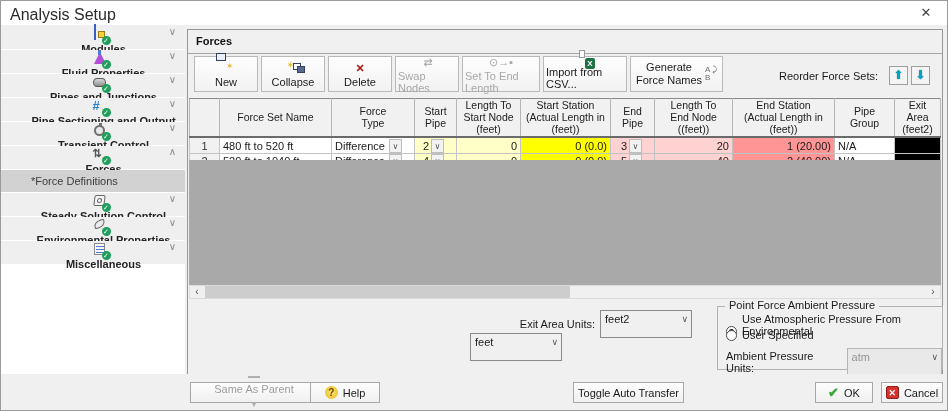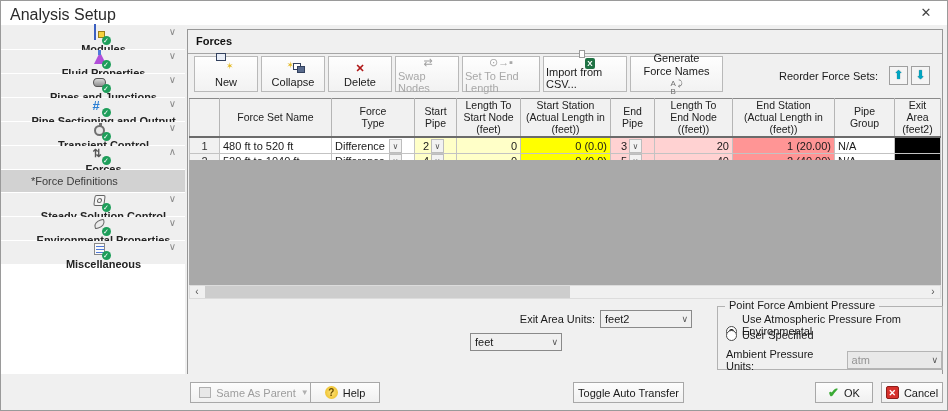--- a/index.html
+++ b/index.html
@@ -38,21 +38,21 @@
   
   .main { position:absolute; left:186px; top:28px; width:756px; height:346px; background:#f0f0f0; border:1px solid #979797; }
   .panel-header { height:24px; background:#f0f0f0; border-bottom:1px solid #a6a6a6; font-weight:bold; line-height:23px; padding-left:8px; color:#111; }
 
   
   .toolbar { position:absolute; left:0; top:26px; width:100%; height:40px; display:flex; align-items:flex-start; padding-left:6px; }
   .tbtn { height:36px; border:1px solid #b9b9b9; background:linear-gradient(#fefefe,#f2f2f2); margin-right:3px; display:flex; flex-direction:column; align-items:center; justify-content:center; font-size:11px; color:#1a1a1a; cursor:pointer; padding:1px 2px; }
   .tbtn .ic { height:15px; line-height:15px; font-size:11px; }
   .tbtn.disabled { color:#a8a8a8; }
   .w64{width:64px;} .w78{width:78px;} .w84{width:84px;}
-  .tbtn-gen { width:93px; flex-direction:column; gap:3px;align-items:center; }
+  .tbtn-gen { width:93px; flex-direction:row; gap:3px;align-items:center; }
   .tbtn-gen .two-line { white-space:pre-line; text-align:center; line-height:1.15; }
   .ic-new { position:relative; width:14px; height:12px; }
   .ic-new b { position:absolute; right:0; bottom:0; width:10px; height:8px; border:1px solid #33415e; background:#e9eef7; }
   .ic-new s { position:absolute; left:0; top:-2px; color:#e3b71e; font-size:9px; text-decoration:none; }
   .ic-dup { position:relative; width:14px; height:12px; }
   .ic-dup b { position:absolute; left:0; top:2px; width:8px; height:7px; border:1px solid #33415e; background:#fff; }
   .ic-dup u { position:absolute; left:4px; top:5px; width:8px; height:7px; border:1px solid #33415e; background:#5a6c8e; }
   .ic-dup s { position:absolute; right:-1px; top:-3px; color:#e3b71e; font-size:9px; text-decoration:none; }
   .ic-x { color:#b01818; font-weight:bold; font-size:12px; }
   .ic-eraser { width:13px; height:6px; background:linear-gradient(#e8e8e8,#9f9f9f); border:1px solid #707070; border-radius:3px; transform:rotate(-28deg); margin-top:4px; }
@@ -91,39 +91,39 @@
 
   .table-filler { position:absolute; left:1px; top:130px; width:752px; height:125px; background:#a9a9a9; }
   .hscroll { position:absolute; left:1px; top:255px; width:752px; height:14px; background:#f0f0f0; border:1px solid #dcdcdc; }
   .hs-arrow { position:absolute; top:0; width:14px; height:12px; color:#555; font-size:10px; text-align:center; line-height:12px; cursor:pointer; }
   .hs-left { left:0; } .hs-right { right:0; }
   .hs-thumb { position:absolute; left:15px; top:0; width:365px; height:12px; background:#cdcdcd; cursor:pointer; }
 
   
   .unit-row { position:absolute; display:flex; align-items:center; }
   .unit-label { width:130px; text-align:right; padding-right:5px; color:#1a1a1a; }
-  .dropdown { position:relative; width:92px; height:18px; border:1px solid #8a8a8a; background:#f0f0f0; line-height:17px; padding-left:4px; cursor:pointer; }
+  .dropdown { position:relative; width:92px; height:28px; border:1px solid #8a8a8a; background:#f0f0f0; line-height:17px; padding-left:4px; cursor:pointer; }
   .dropdown .dArrow { position:absolute; right:3px; top:0; font-size:9px; color:#555; line-height:17px; }
   .dropdown.disabled { background:#e9e9e9; color:#949494; border-color:#b5b5b5; }
 
   
   .groupbox { position:absolute; left:529px; top:276px; width:226px; height:64px; border:1px solid #b2b2b2; }
   .groupbox .legend { position:absolute; left:7px; top:-8px; background:#f0f0f0; padding:0 4px; color:#1a1a1a; }
   .radio-row { position:absolute; left:8px; display:flex; align-items:flex-end; cursor:pointer; }
   .radio { width:11px; height:11px; border:1px solid #4a4a4a; border-radius:50%; background:#fff; margin-right:5px; position:relative; flex:0 0 11px; }
   .radio.checked::after { content:""; position:absolute; left:2px; top:2px; width:5px; height:5px; border-radius:50%; background:#111; }
   .amb-row { position:absolute; left:8px; top:41px; display:flex; align-items:center; }
   .amb-row .amb-label { margin-right:4px; }
   .amb-row .dropdown { width:97px; }
 
   
   .footer { position:absolute; left:0; bottom:0; width:100%; height:36px; background:#f0f0f0; }
   .fbtn { position:absolute; top:8px; height:21px; border:1px solid #a8a8a8; background:linear-gradient(#fdfdfd,#f0f0f0); display:flex; align-items:center; justify-content:center; font-size:11px; cursor:pointer; gap:5px; }
   .btn-collapse { left:8px; width:95px; border:1px solid #3a3a3a; box-shadow:inset 0 0 0 1px #fff; }
-  .btn-same { left:189px; width:128px; color:#9d9d9d; cursor:default; }
+  .btn-same { left:189px; width:128px; color:#9d9d9d; cursor:default;flex-direction:column; }
   .ic-same { width:12px; height:11px; border:1px solid #b0b0b0; background:#e8e8e8; }
   .caret { font-size:8px; color:#b0b0b0; }
   .btn-help { left:309px; width:70px; }
   .ic-help { width:13px; height:13px; border-radius:50%; background:radial-gradient(#ffe37a,#e8b818); color:#6b4d00; font-size:10px; font-weight:bold; line-height:13px; text-align:center; }
   .btn-toggle { left:572px; width:111px; }
   .btn-ok { left:814px; width:58px; }
   .ic-ok { color:#3baa35; font-weight:bold; font-size:13px; }
   .btn-cancel { left:880px; width:62px; }
   .ic-cancel { width:13px; height:13px; background:#d6312c; border:1px solid #8e1d1a; border-radius:2px; color:#fff; font-size:9px; font-weight:bold; line-height:12px; text-align:center; }
 </style>

